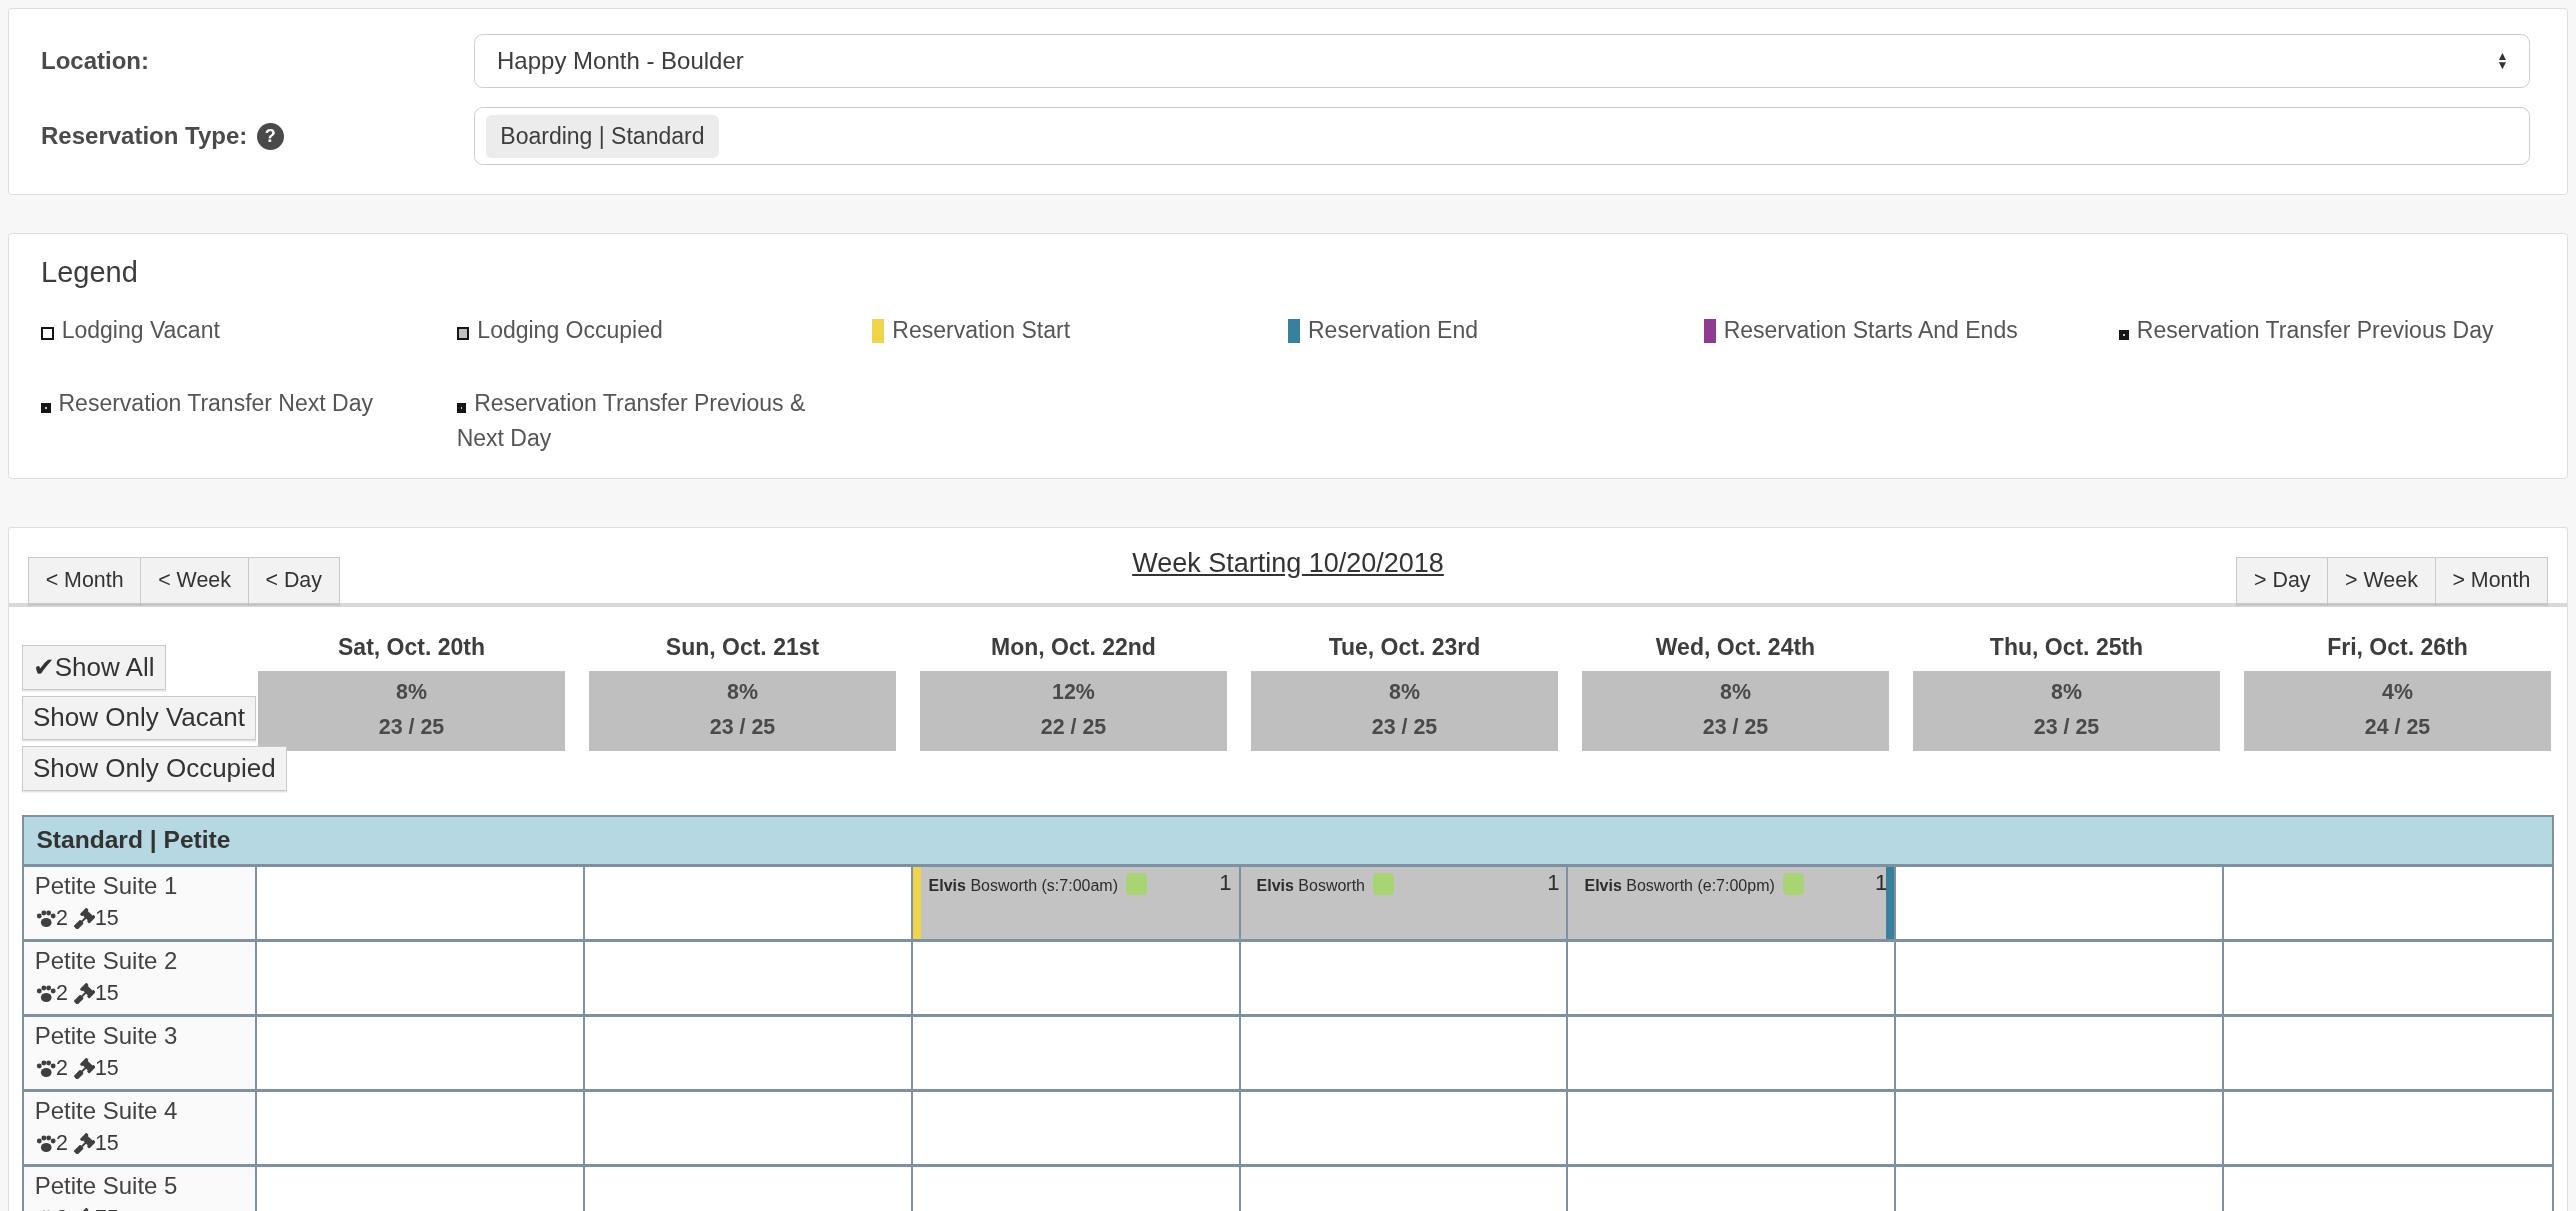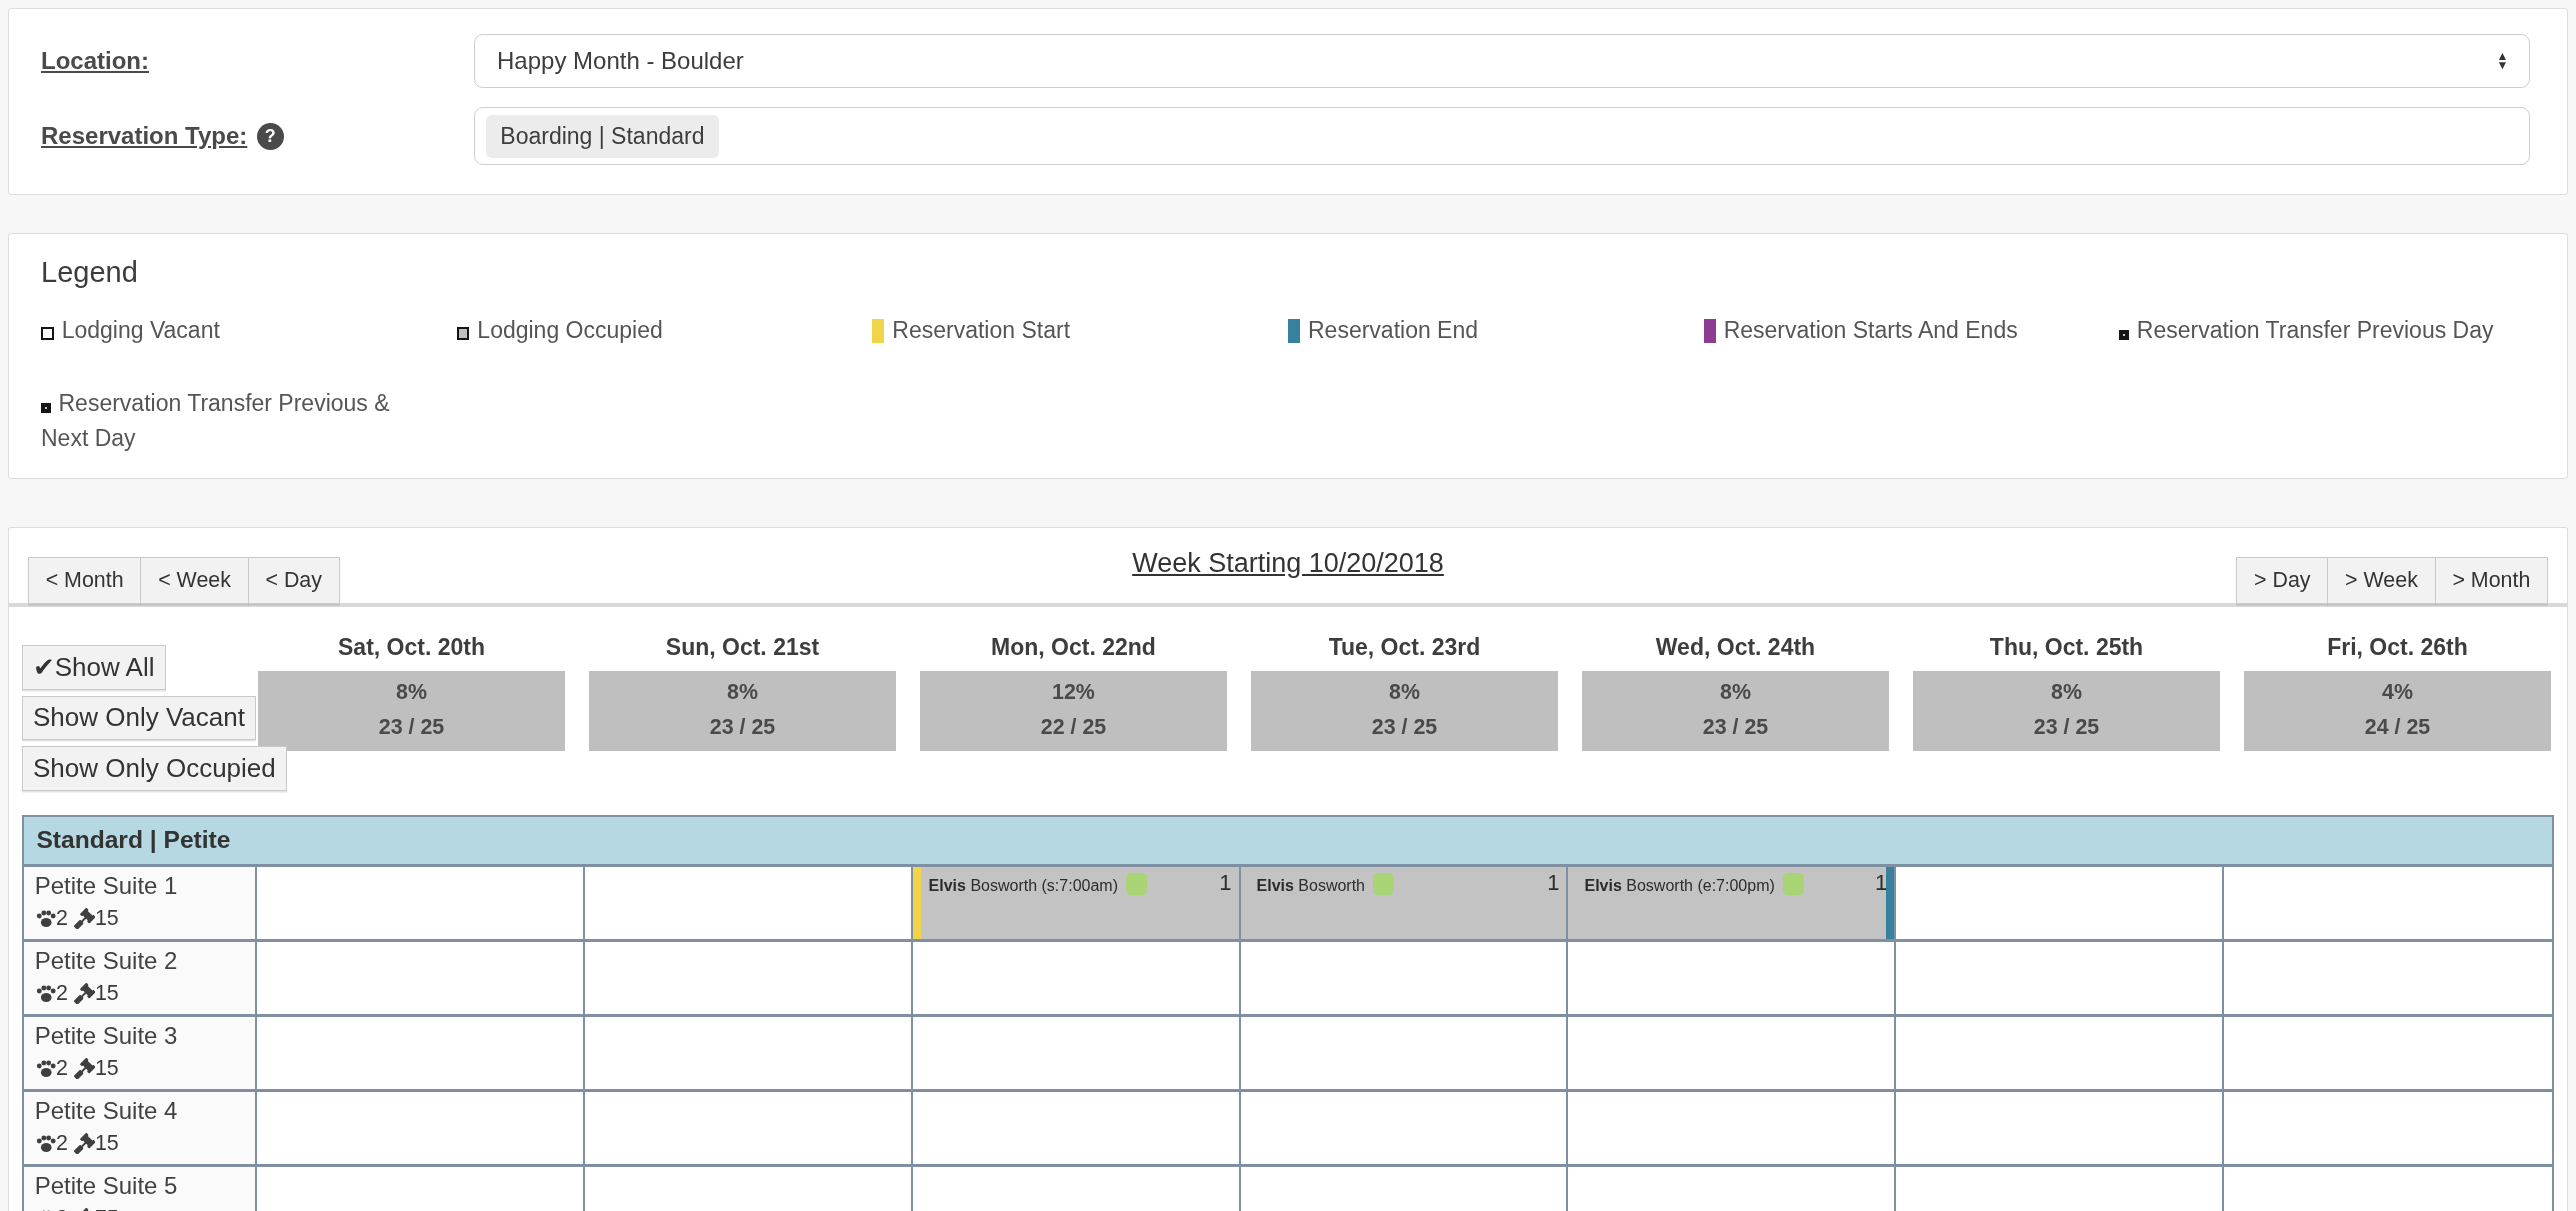--- a/index.html
+++ b/index.html
@@ -16,21 +16,21 @@
     margin: 0 8px;
   }
 
   
   .form-panel { margin-top: 8px; padding: 25.4px 37px 28.6px 32px; }
   .form-row { display: flex; align-items: center; }
   .form-row + .form-row { margin-top: 19px; }
   .form-label {
     flex: 0 0 433px;
     font-size: 24px; font-weight: bold; color: #4a4a4a;
-    display: flex; align-items: center; gap: 9.5px; text-decoration: underline;
+    display: flex; align-items: center; gap: 9.5px;
   }
   .help-circle {
     width: 27px; height: 27px; border-radius: 50%;
     background: #4a4a4a; color: #fff;
     font-size: 18px; font-weight: bold;
     display: inline-flex; align-items: center; justify-content: center;
   }
   .select-box {
     flex: 1; height: 54px;
     border: 1.6px solid #ccc; border-radius: 8.7px;
@@ -188,20 +188,21 @@
 
 <div class="panel legend-panel">
   <div class="legend-title">Legend</div>
   <div class="legend-grid">
     <div class="legend-item"><span class="sw sw-square sw-vacant"></span><span>Lodging Vacant</span></div>
     <div class="legend-item"><span class="sw sw-square sw-occupied"></span><span>Lodging Occupied</span></div>
     <div class="legend-item"><span class="sw sw-bar sw-start"></span><span>Reservation Start</span></div>
     <div class="legend-item"><span class="sw sw-bar sw-end"></span><span>Reservation End</span></div>
     <div class="legend-item"><span class="sw sw-bar sw-startend"></span><span>Reservation Starts And Ends</span></div>
     <div class="legend-item"><span class="sw sw-transfer"></span><span>Reservation Transfer Previous Day</span></div>
+    <div class="legend-item"><span class="sw sw-transfer"></span><span>Reservation Transfer Next Day</span></div>
     <div class="legend-item"><span class="sw sw-transfer"></span><span>Reservation Transfer Previous &amp; Next Day</span></div>
   </div>
 </div>
 
 <div class="panel cal-panel">
 
   <div class="nav-bar">
     <div class="btn-group left">
       <button class="btn">&lt; Month</button>
       <button class="btn">&lt; Week</button>

